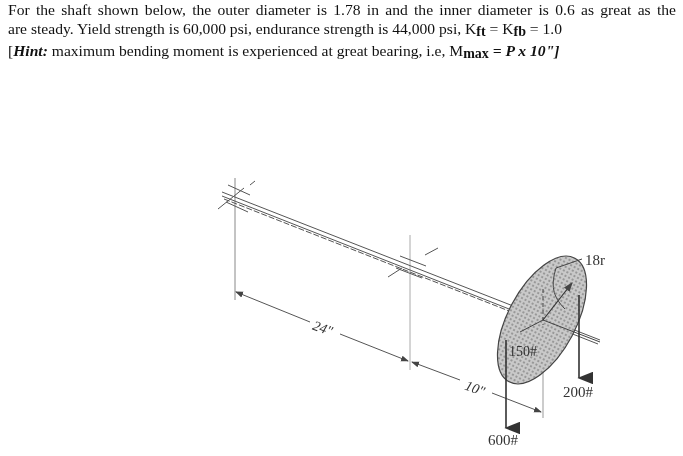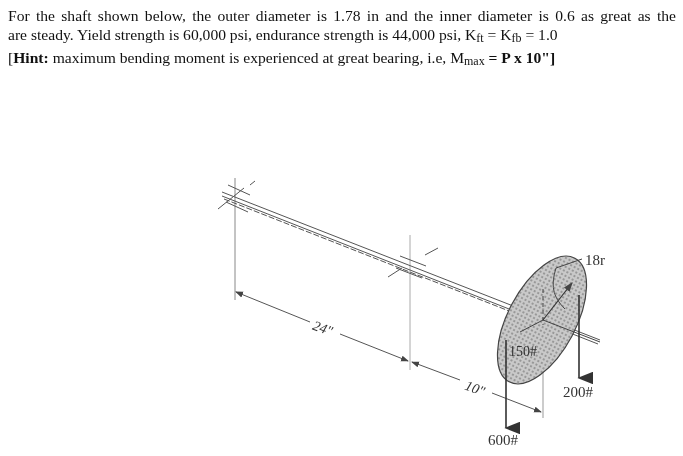--- a/index.html
+++ b/index.html
@@ -1,25 +1,25 @@
 <!DOCTYPE html>
 <html><head>
   <meta charset="utf-8">
   <style>
     html, body { margin: 0; padding: 0; background: #ffffff; }
     body { width: 683px; height: 456px; position: relative; overflow: hidden; }
     .problem {
-      position: absolute; left: 8px; top: 6px; width: 668px;
+      position: absolute; left: 8px; top: 0; width: 668px;
       font-family: "Liberation Serif", serif; font-size: 15.6px; line-height: 19px;
       color: #111111; text-align: justify;
     }
     .line { display: block; text-align-last: justify; white-space: nowrap; }
     .line.last { text-align-last: left; }
-    .bold { font-weight: bold; }
-    .sub { font-size: 12px; vertical-align: -2px; }
+    .bold { font-weight: bold; font-style: italic; }
+    .sub { font-size: 14px; vertical-align: -2px; font-weight: bold; }
     .figure { position: absolute; left: 0; top: 0; width: 683px; height: 456px; }
     .lbl { font-family: "Liberation Serif", serif; fill: #333; }
   </style>
 </head>
 <body>
 
 <div class="problem">
   <span class="line">For the shaft shown below, the outer diameter is 1.78 in and the inner diameter is 0.6 as great as the</span>
   <span class="line last"><span>are steady. Yield strength is 60,000 psi, endurance strength is 44,000 psi, </span><span>K</span><span class="sub">ft</span><span> = K</span><span class="sub">fb</span><span>  = 1.0</span></span>
   <span class="line last"><span>[</span><span class="bold">Hint:</span><span> maximum bending moment is experienced at great bearing, i.e, M</span><span class="sub">max</span><span class="bold"> = P x 10"]</span></span>

